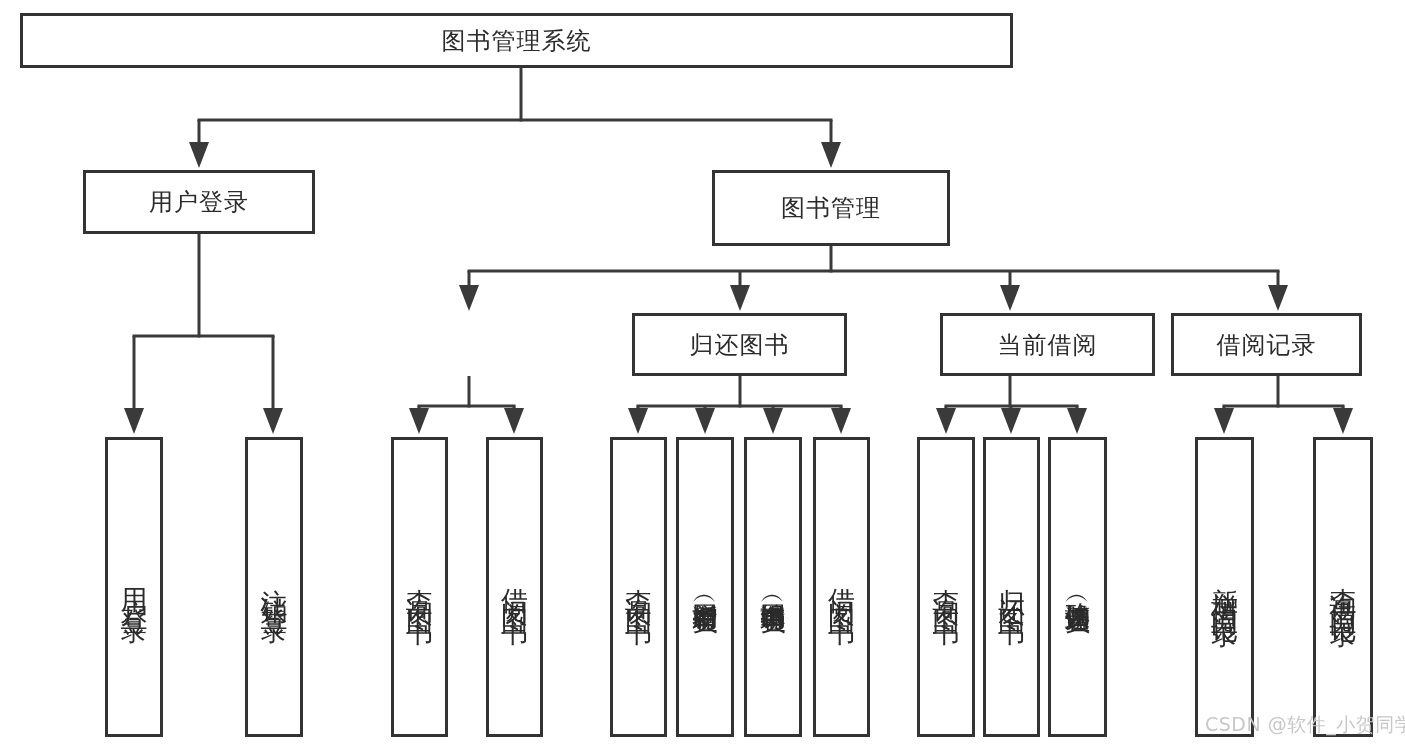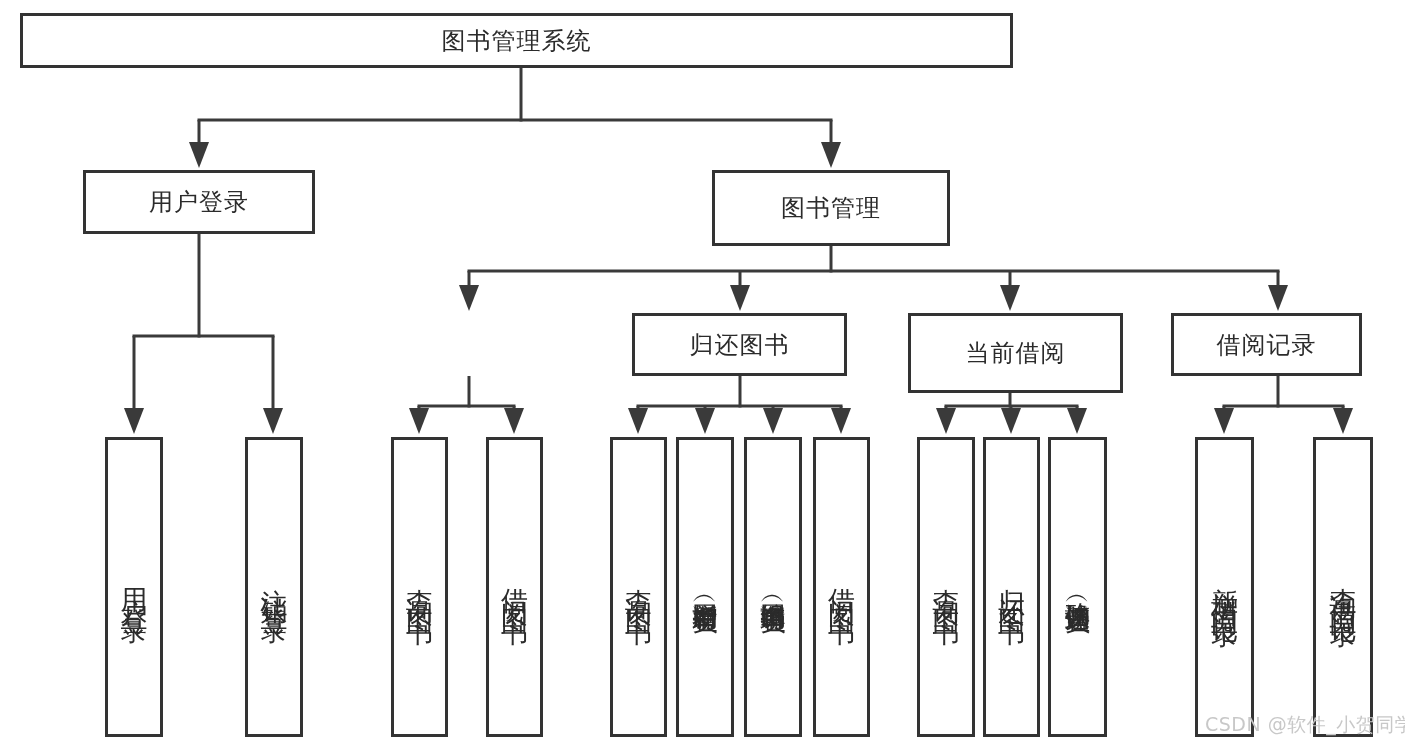--- a/index.html
+++ b/index.html
@@ -123,21 +123,21 @@
     <polygon points="1214,408 1234,408 1224,434" stroke="none"></polygon>
     <polygon points="1333,408 1353,408 1343,434" stroke="none"></polygon>
   </svg>
 
   <div class="box hbox" style="left:20px;top:13px;width:993px;height:55px">图书管理系统</div>
 
   <div class="box hbox" style="left:83px;top:170px;width:232px;height:64px">用户登录</div>
   <div class="box hbox" style="left:712px;top:170px;width:238px;height:76px">图书管理</div>
 
   <div class="box hbox" style="left:632px;top:313px;width:215px;height:63px">归还图书</div>
-  <div class="box hbox" style="left:908px;top:313px;width:215px;height:80px">当前借阅</div>
+  <div class="box hbox" style="left:940px;top:313px;width:215px;height:63px">当前借阅</div>
   <div class="box hbox" style="left:1171px;top:313px;width:191px;height:63px">借阅记录</div>
 
   <div class="box leaf chars-4" style="left:105px;top:437px;width:58px;height:300px">用户登录</div>
   <div class="box leaf chars-4" style="left:245px;top:437px;width:58px;height:300px">注销登录</div>
 
   <div class="box leaf chars-4" style="left:391px;top:437px;width:57px;height:300px">查询图书</div>
   <div class="box leaf chars-4" style="left:486px;top:437px;width:57px;height:300px">借阅图书</div>
 
   <div class="box leaf chars-4" style="left:610px;top:437px;width:57px;height:300px">查询图书</div>
   <div class="box leaf chars-10" style="left:676px;top:437px;width:58px;height:300px">新增图书（管理员）</div>

